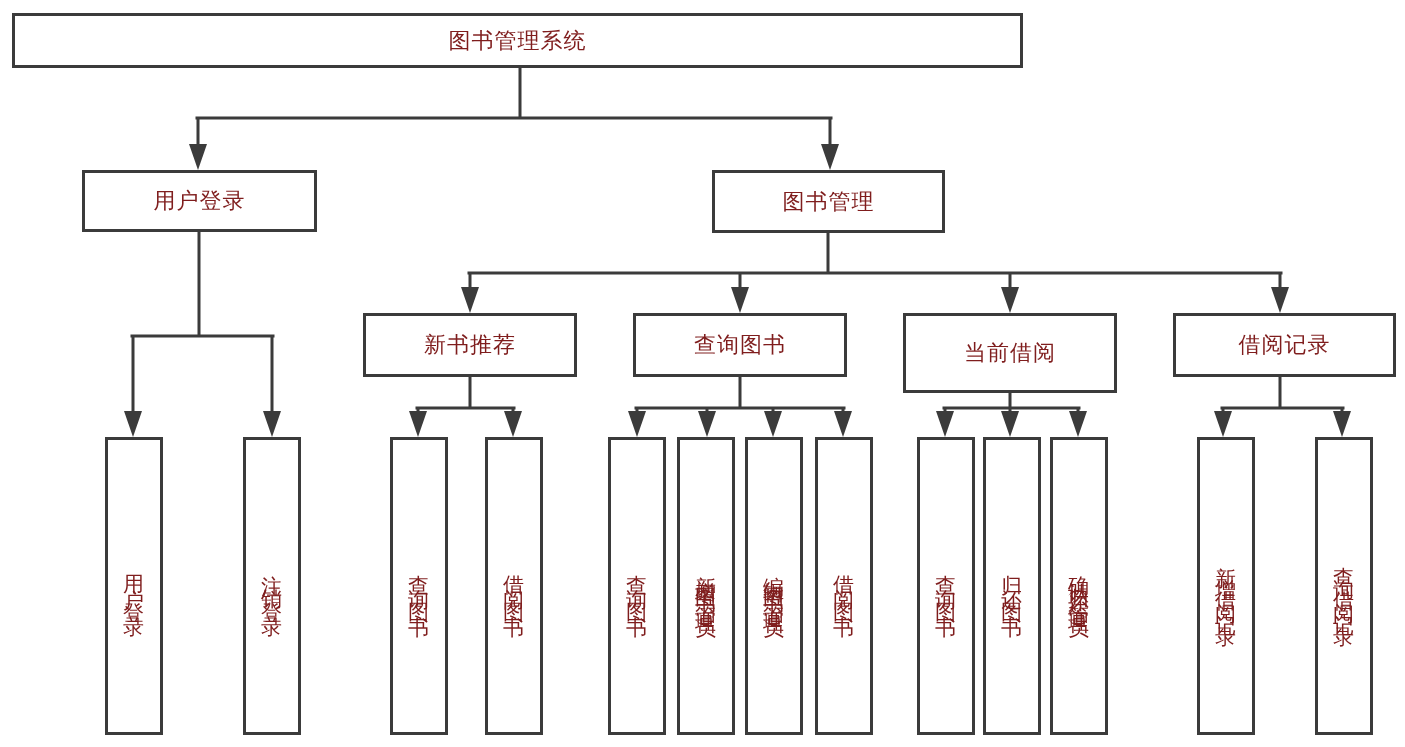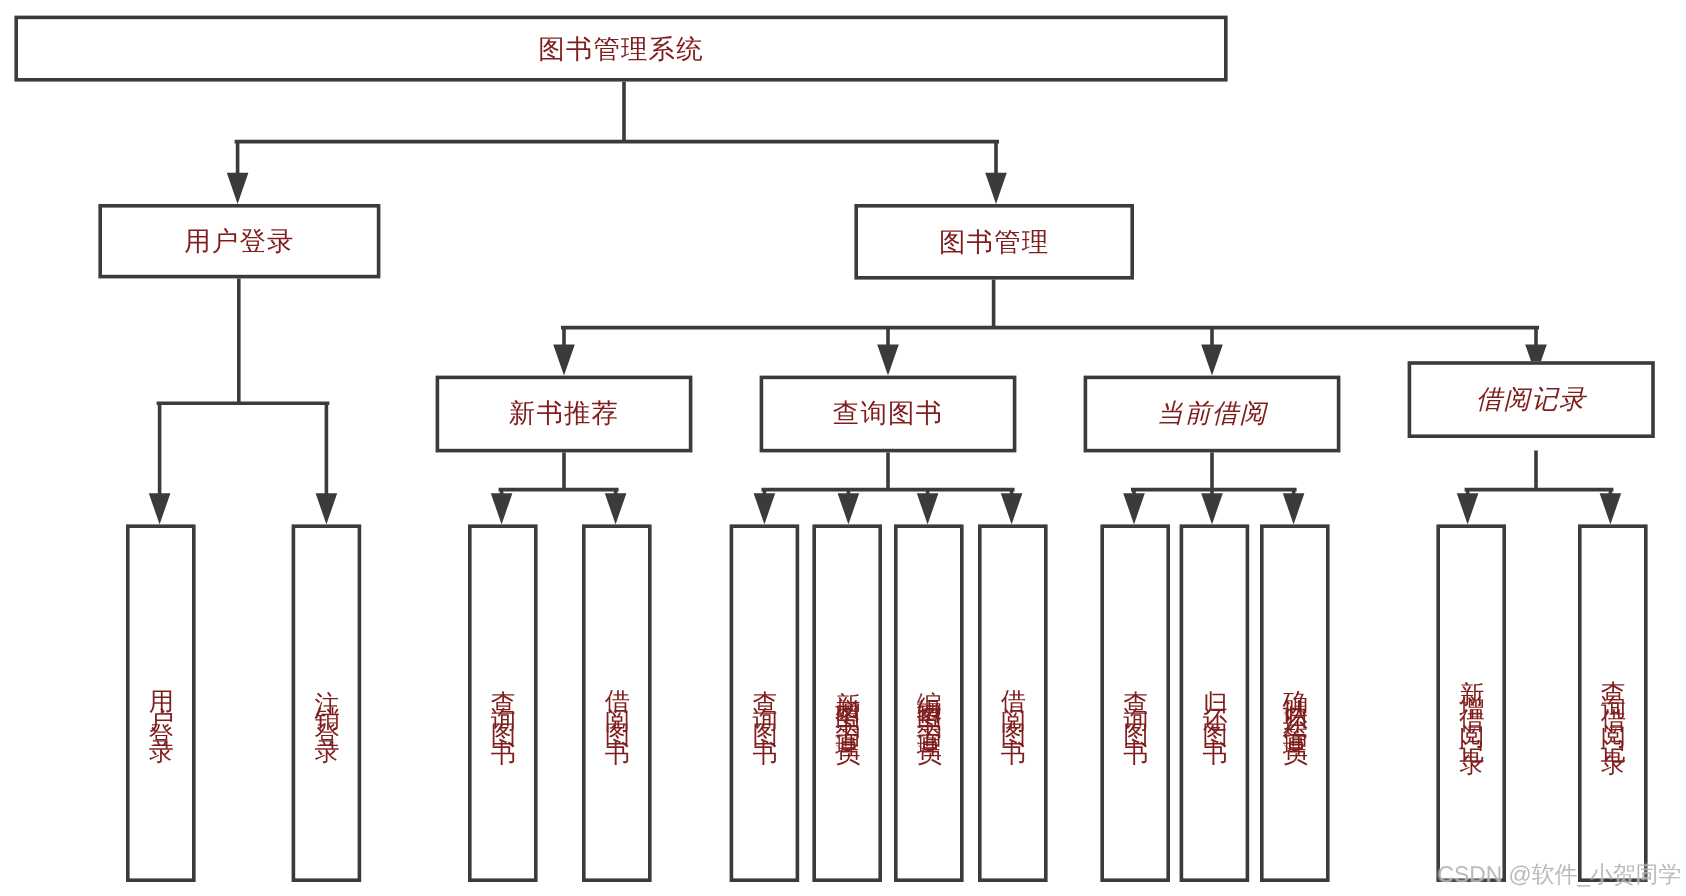--- a/index.html
+++ b/index.html
@@ -39,22 +39,22 @@
     line-height: 1;
   }
   .v.long { letter-spacing: 6px; }
   .v.mid  { letter-spacing: 12px; }
   
   #n-root  { left: 12px;  top: 13px;  width: 1011px; height: 55px; }
   #n-login { left: 82px;  top: 170px; width: 235px;  height: 62px; }
   #n-mgmt  { left: 712px; top: 170px; width: 233px;  height: 63px; }
   #n-rec   { left: 363px; top: 313px; width: 214px;  height: 64px; }
   #n-bor   { left: 633px; top: 313px; width: 214px;  height: 64px; }
-  #n-cur   { left: 903px; top: 313px; width: 214px;  height: 64px; font-style: italic; }
-  #n-hist  { left: 1173px;top: 301px; width: 206px;  height: 64px; font-style: italic; }
+  #n-cur   { left: 903px; top: 313px; width: 214px;  height: 80px; }
+  #n-hist  { left: 1173px;top: 313px; width: 223px;  height: 64px; }
   .leaf { top: 437px; width: 58px; height: 298px; }
   #l1  { left: 105px; }
   #l2  { left: 243px; }
   #l3  { left: 390px; }
   #l4  { left: 485px; }
   #l5  { left: 608px; }
   #l6  { left: 677px; }
   #l7  { left: 745px; }
   #l8  { left: 815px; }
   #l9  { left: 917px; }
@@ -138,14 +138,13 @@
   <div class="node leaf v long" id="l7">编辑图书（管理员）</div>
   <div class="node leaf v" id="l8">借阅图书</div>
 
   <div class="node leaf v" id="l9">查询图书</div>
   <div class="node leaf v" id="l10">归还图书</div>
   <div class="node leaf v long" id="l11">确认归还（管理员）</div>
 
   <div class="node leaf v mid" id="l12">新增借阅记录</div>
   <div class="node leaf v mid" id="l13">查询借阅记录</div>
 
-  <div class="watermark">CSDN @软件_小贺同学</div>
 </div>
 
 </body></html>

